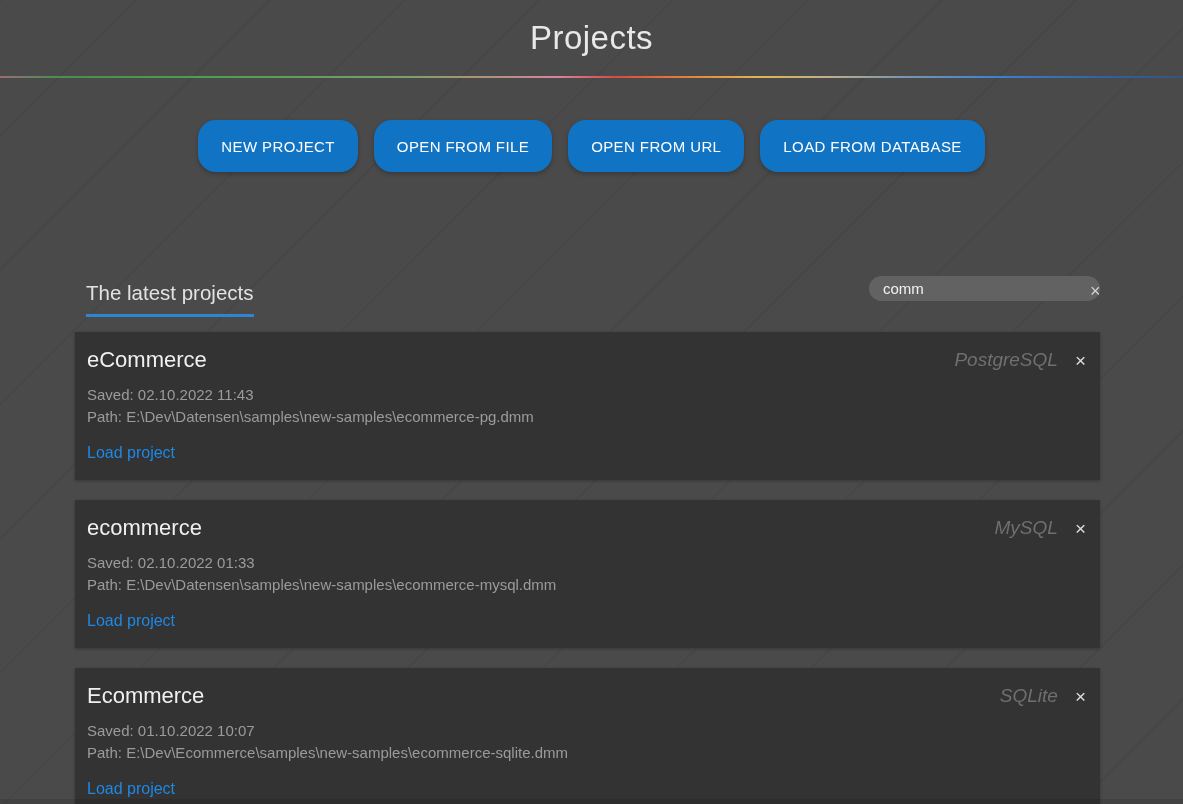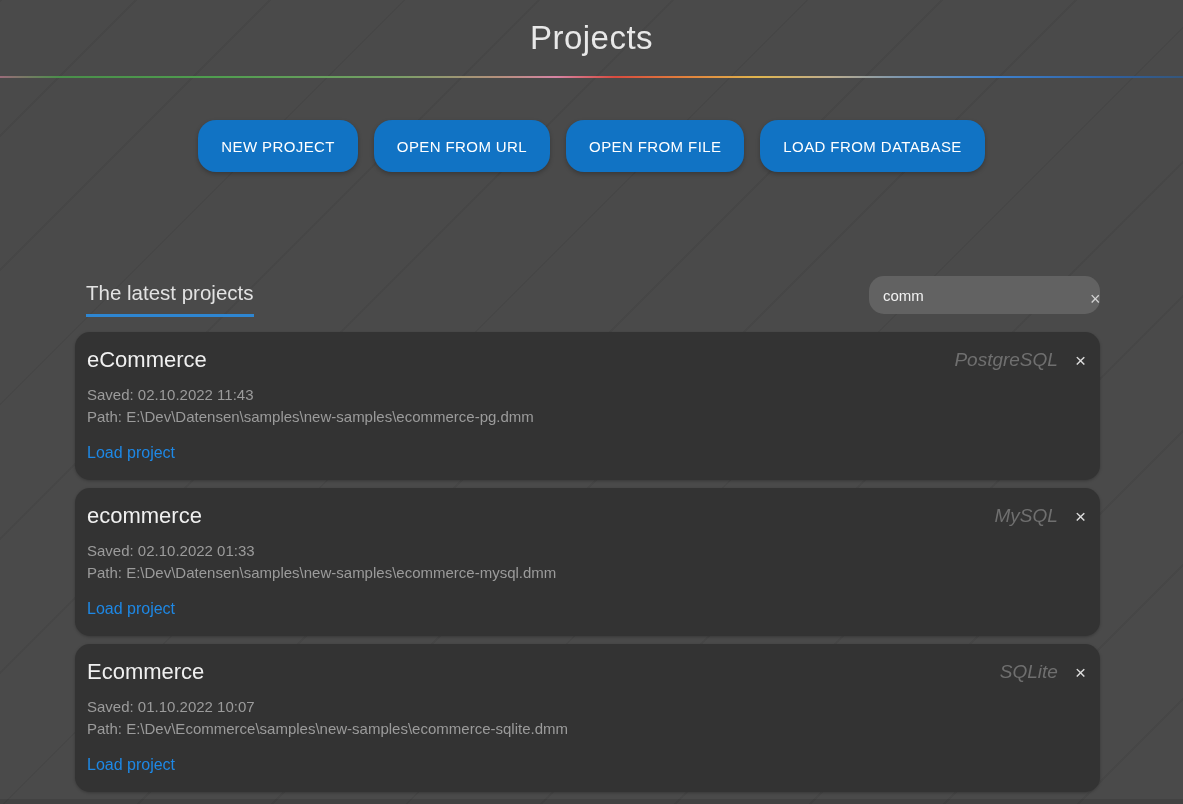--- a/index.html
+++ b/index.html
@@ -85,25 +85,25 @@
     margin-top: 5px;
     font-size: 20.5px;
     font-weight: 400;
     color: #e2e2e2;
     padding-bottom: 9px;
     border-bottom: 3px solid #2e86d2;
   }
   .search-pill {
     position: relative;
     width: 231px;
-    height: 38px;
+    height: 25px;
     background: #626262;
     border-radius: 15px;
     display: flex;
-    align-items: flex-end;
+    align-items: flex-start;
   }
   .search-input {
     flex: 1;
     height: 100%;
     background: transparent;
     border: none;
     outline: none;
     color: #f2f2f2;
     font-family: "Liberation Sans", "DejaVu Sans", sans-serif;
     font-size: 15px;
@@ -118,23 +118,23 @@
     color: #d2d2d2;
     font-size: 18px;
     cursor: pointer;
     user-select: none;
   }
 
   
   .cards-list { margin-top: 15px; }
   .project-card {
     background: #333333;
-    border-radius: 15px;
+    border-radius: 0;
     padding: 15px 14px 18px 12px;
-    margin-bottom: 8px;
+    margin-bottom: 20px;
     box-shadow: 0 1px 3px rgba(0,0,0,0.25);
   }
   .card-top {
     display: flex;
     justify-content: space-between;
     align-items: flex-start;
   }
   .card-title {
     font-size: 22px;
     font-weight: 400;
@@ -183,22 +183,22 @@
 </head>
 <body>
 
 <header class="app-header">
   <h1>Projects</h1>
 </header>
 <div class="rainbow-line"></div>
 
 <div class="actions-row">
   <button class="action-btn">NEW PROJECT</button>
+  <button class="action-btn">OPEN FROM FILE</button>
   <button class="action-btn">OPEN FROM URL</button>
-  <button class="action-btn">OPEN FROM FILE</button>
   <button class="action-btn">LOAD FROM DATABASE</button>
 </div>
 
 <section class="latest-section">
   <div class="latest-header-row">
     <div class="latest-heading">The latest projects</div>
     <div class="search-pill">
       <input class="search-input" type="text" value="comm" style="">
       <span class="search-clear">×</span>
     </div>

